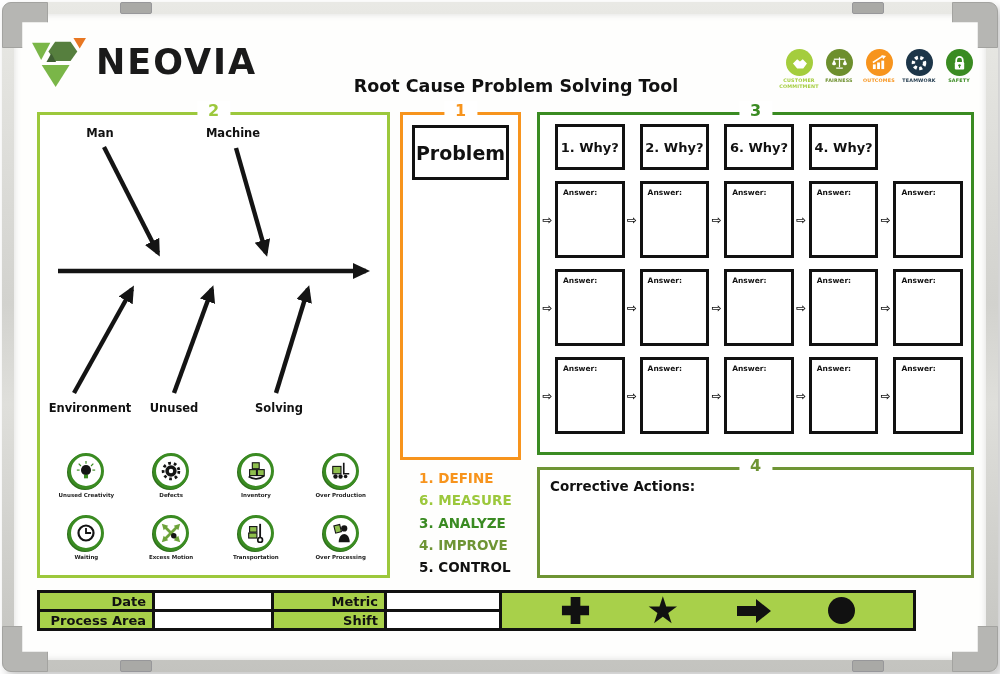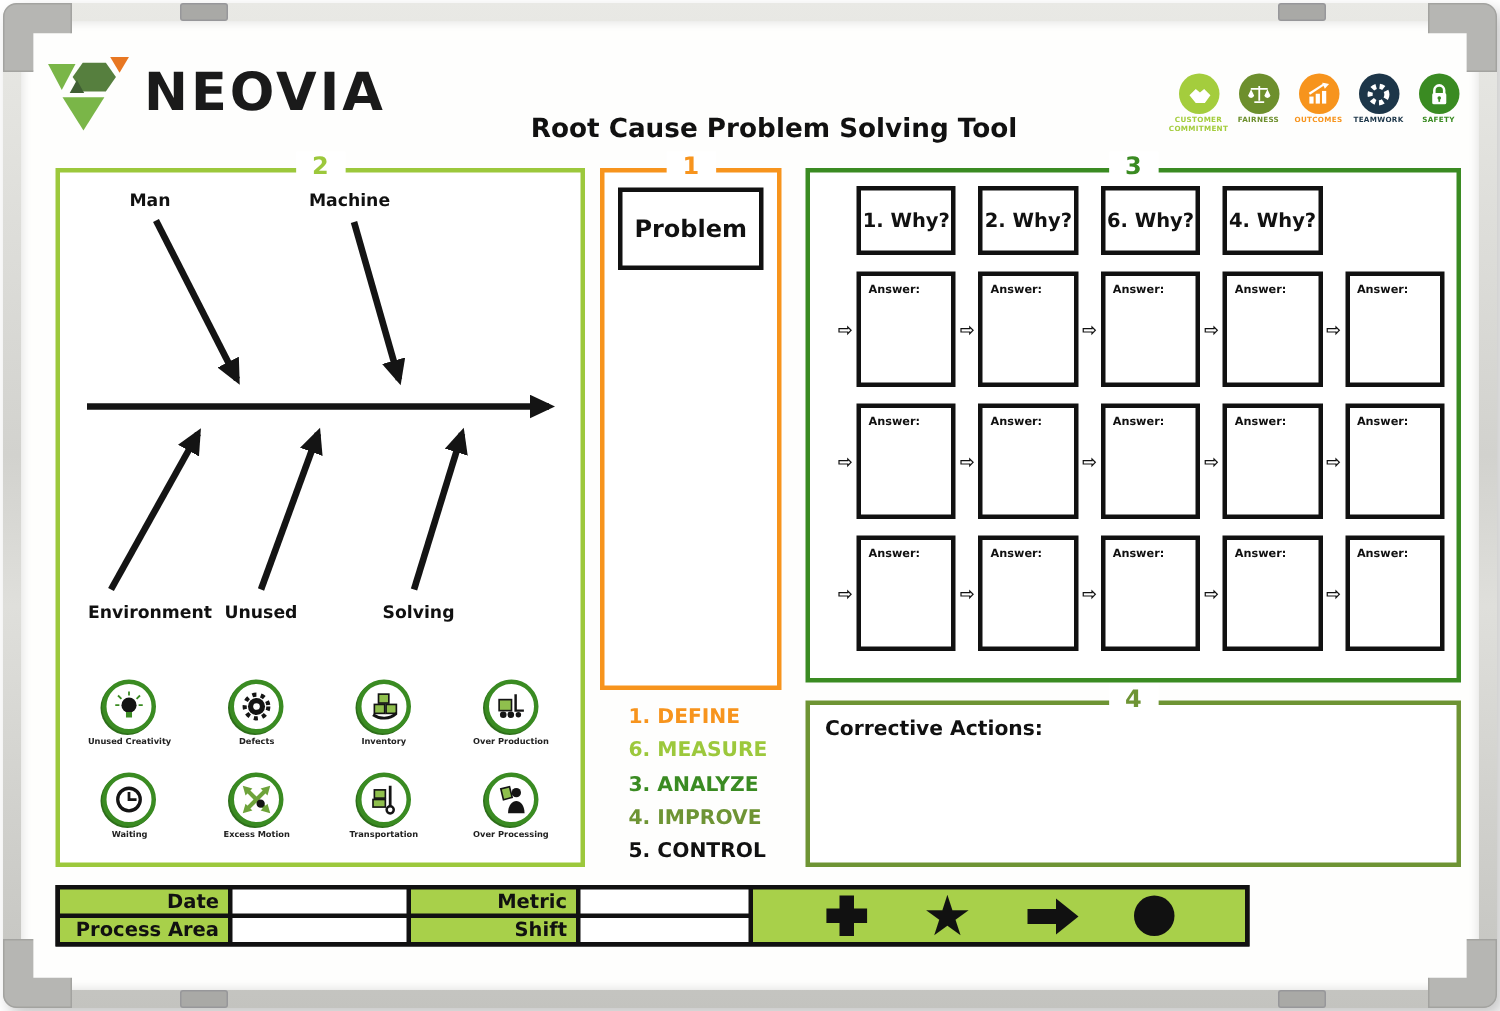--- a/index.html
+++ b/index.html
@@ -49,42 +49,42 @@
   .waste-grid{position:absolute;left:4px;right:4px;top:338px;display:grid;
               grid-template-columns:repeat(4,1fr);row-gap:17px;}
   .waste{display:flex;flex-direction:column;align-items:center;}
   .w-ring{width:36px;height:36px;border:3px solid #3a8b22;border-radius:50%;
           display:flex;align-items:center;justify-content:center;background:#fff;
           box-shadow:-1px 1px 0 #2d6e1a;}
   .w-label{margin-top:3px;font-size:5.5px;font-weight:bold;color:#222;text-align:center;}
 
   
   .problem-box{margin:10px 9px 0;height:55px;border:3px solid #111;display:flex;
-               align-items:center;justify-content:center;font-size:16px;font-weight:bold;color:#111;}
-
-  
-  .why-grid{position:absolute;inset:0;display:grid;padding:9px 8px 0 17px;
+               align-items:center;justify-content:center;font-size:19px;font-weight:bold;color:#111;}
+
+  
+  .why-grid{position:absolute;inset:0;display:grid;padding:9px 8px 0 1px;
             grid-template-columns:13px 1fr 13px 1fr 13px 1fr 13px 1fr 13px 1fr;
             grid-template-rows:46px 77px 77px 77px;row-gap:11px;column-gap:1px;}
   .why-head{border:3px solid #111;display:flex;align-items:center;justify-content:center;
             font-size:13px;font-weight:bold;color:#111;background:#fff;}
   .ans-box{border:3px solid #111;padding:4px 5px;font-size:7.5px;font-weight:bold;color:#111;background:#fff;}
   .flow-arrow{align-self:center;justify-self:center;font-size:12px;font-weight:bold;color:#111;line-height:1;}
 
   
   .ca-title{padding:8px 0 0 10px;font-size:13.5px;font-weight:bold;color:#111;}
 
   
   .dmaic{position:absolute;left:419px;top:467px;height:111px;display:flex;
          flex-direction:column;justify-content:space-between;padding:3px 0;}
   .dmaic div{font-size:13.5px;font-weight:bold;white-space:nowrap;}
   .d1{color:#f7941d;} .d2{color:#9cc83c;} .d3{color:#3a8b22;} .d4{color:#6e9434;} .d5{color:#111;}
 
   
-  .footer{position:absolute;left:37px;top:590px;width:796px;height:41px;background:#111;
+  .footer{position:absolute;left:37px;top:590px;width:879px;height:41px;background:#111;
           border:3px solid #111;display:grid;gap:3px;
           grid-template-columns:112px 116px 110px 112px 1fr;grid-template-rows:1fr 1fr;}
   .f-label{background:#a8d04a;display:flex;align-items:center;justify-content:flex-end;
            padding-right:6px;font-size:13px;font-weight:bold;color:#111;}
   .f-blank{background:#fff;}
   .f-bar{grid-column:5;grid-row:1/3;background:#a8d04a;display:flex;
          align-items:center;justify-content:space-around;padding:0 30px;}
   .sym-star{font-size:37px;color:#111;line-height:0;}
   .sym-circle{width:27px;height:27px;border-radius:50%;background:#111;}
 </style>
@@ -182,21 +182,21 @@
       </defs>
       <line x1="18" y1="156" x2="326" y2="156" stroke="#141414" stroke-width="4.4" marker-end="url(#ah)"></line>
       <line x1="64" y1="32" x2="118" y2="138" stroke="#141414" stroke-width="4.4" marker-end="url(#ah)"></line>
       <line x1="196" y1="33" x2="226" y2="138" stroke="#141414" stroke-width="4.4" marker-end="url(#ah)"></line>
       <line x1="34" y1="278" x2="92" y2="174" stroke="#141414" stroke-width="4.4" marker-end="url(#ah)"></line>
       <line x1="134" y1="278" x2="172" y2="174" stroke="#141414" stroke-width="4.4" marker-end="url(#ah)"></line>
       <line x1="236" y1="278" x2="268" y2="174" stroke="#141414" stroke-width="4.4" marker-end="url(#ah)"></line>
     </svg>
     <span class="fb-label" style="left:60px;top:11px">Man</span>
     <span class="fb-label" style="left:193px;top:11px">Machine</span>
-    <span class="fb-label" style="left:60px;top:286px">Environment</span>
+    <span class="fb-label" style="left:50px;top:286px">Environment</span>
     <span class="fb-label" style="left:134px;top:286px">Unused</span>
     <span class="fb-label" style="left:239px;top:286px">Solving</span>
 
     <div class="waste-grid">
       <div class="waste">
         <div class="w-ring">
           <svg width="22" height="22" viewBox="0 0 24 24">
             <g stroke="#3a8b22" stroke-width="1.3">
                 <line x1="12" y1="1" x2="12" y2="4"></line>
                 <line x1="4" y1="4" x2="6.5" y2="6.5"></line>

